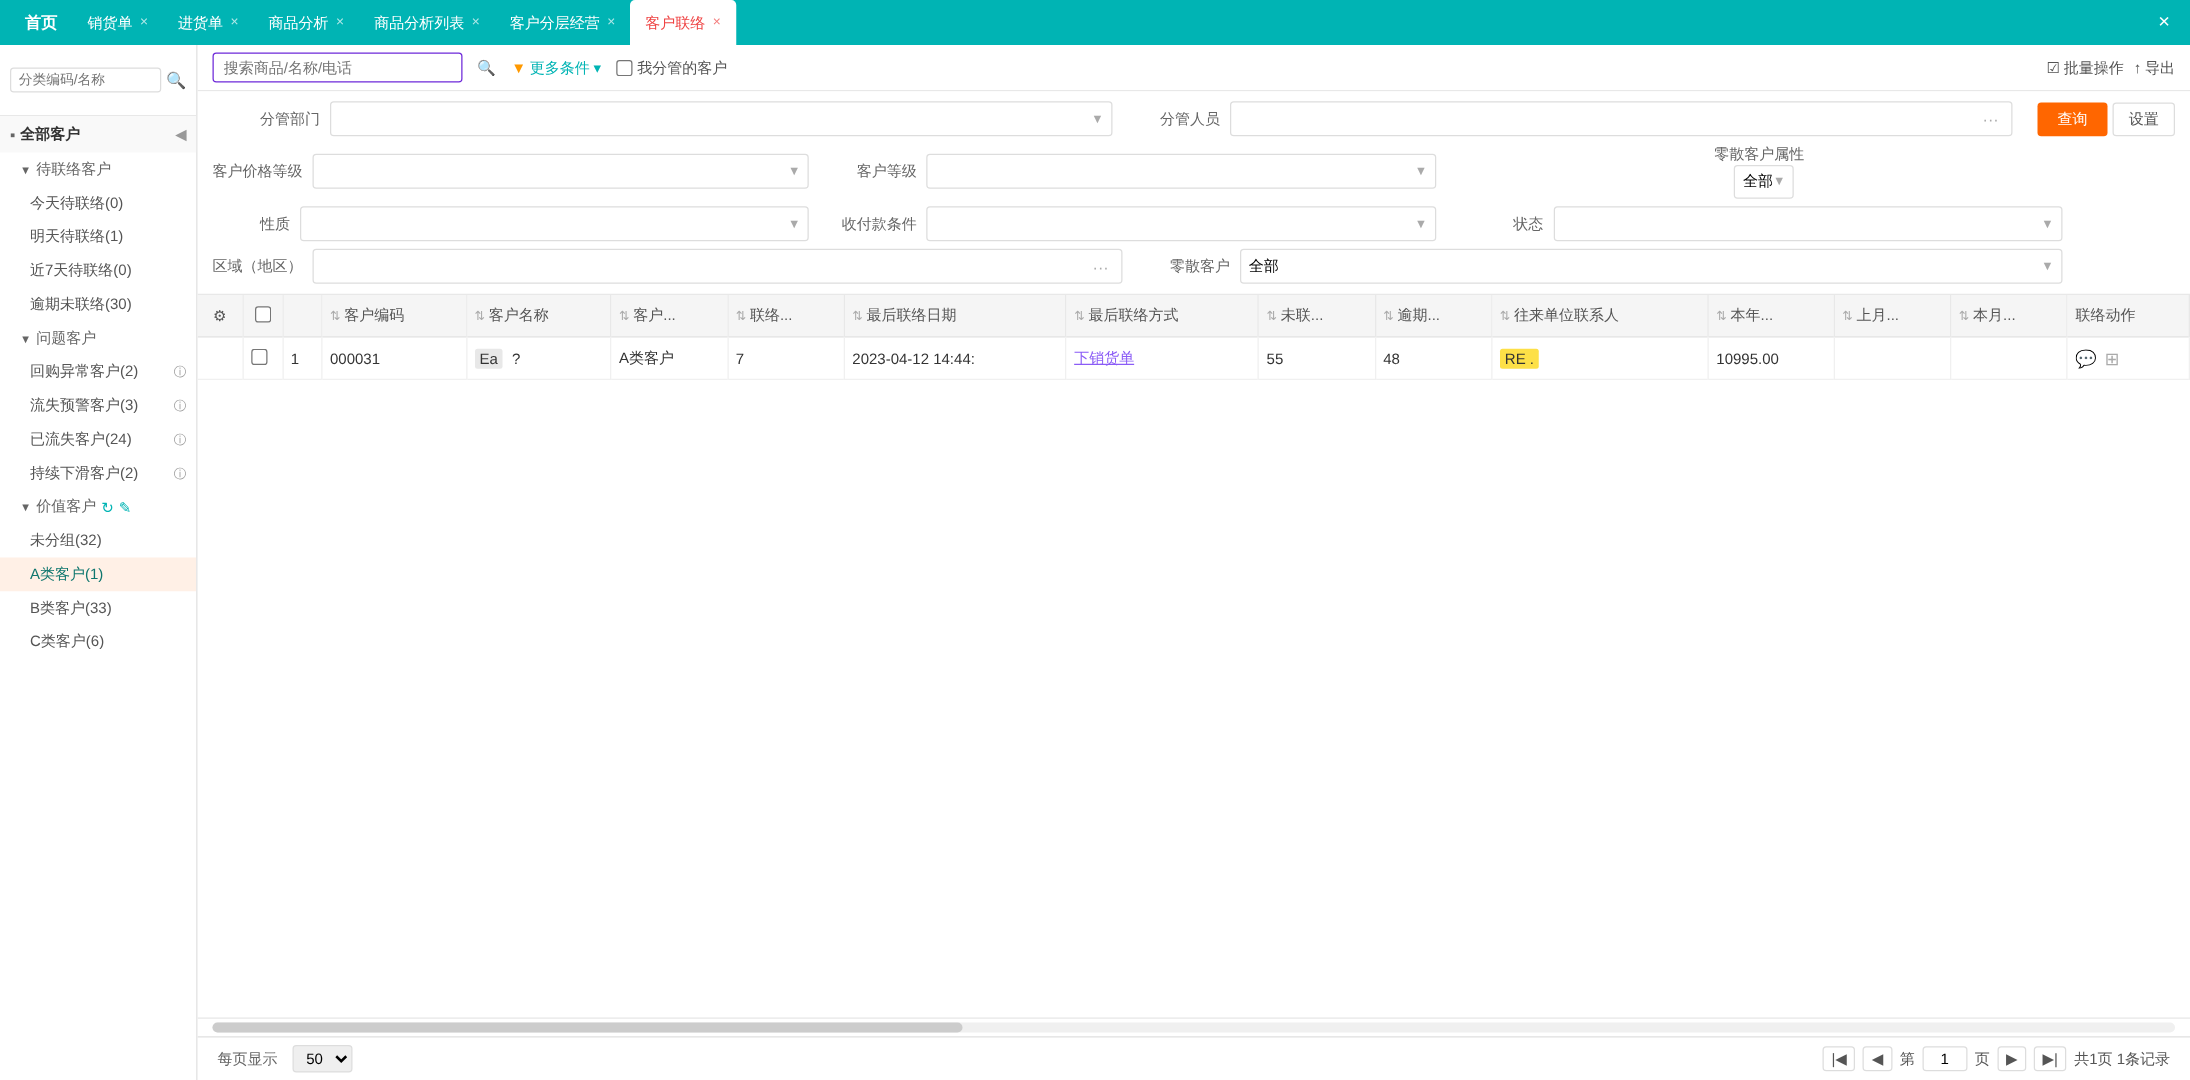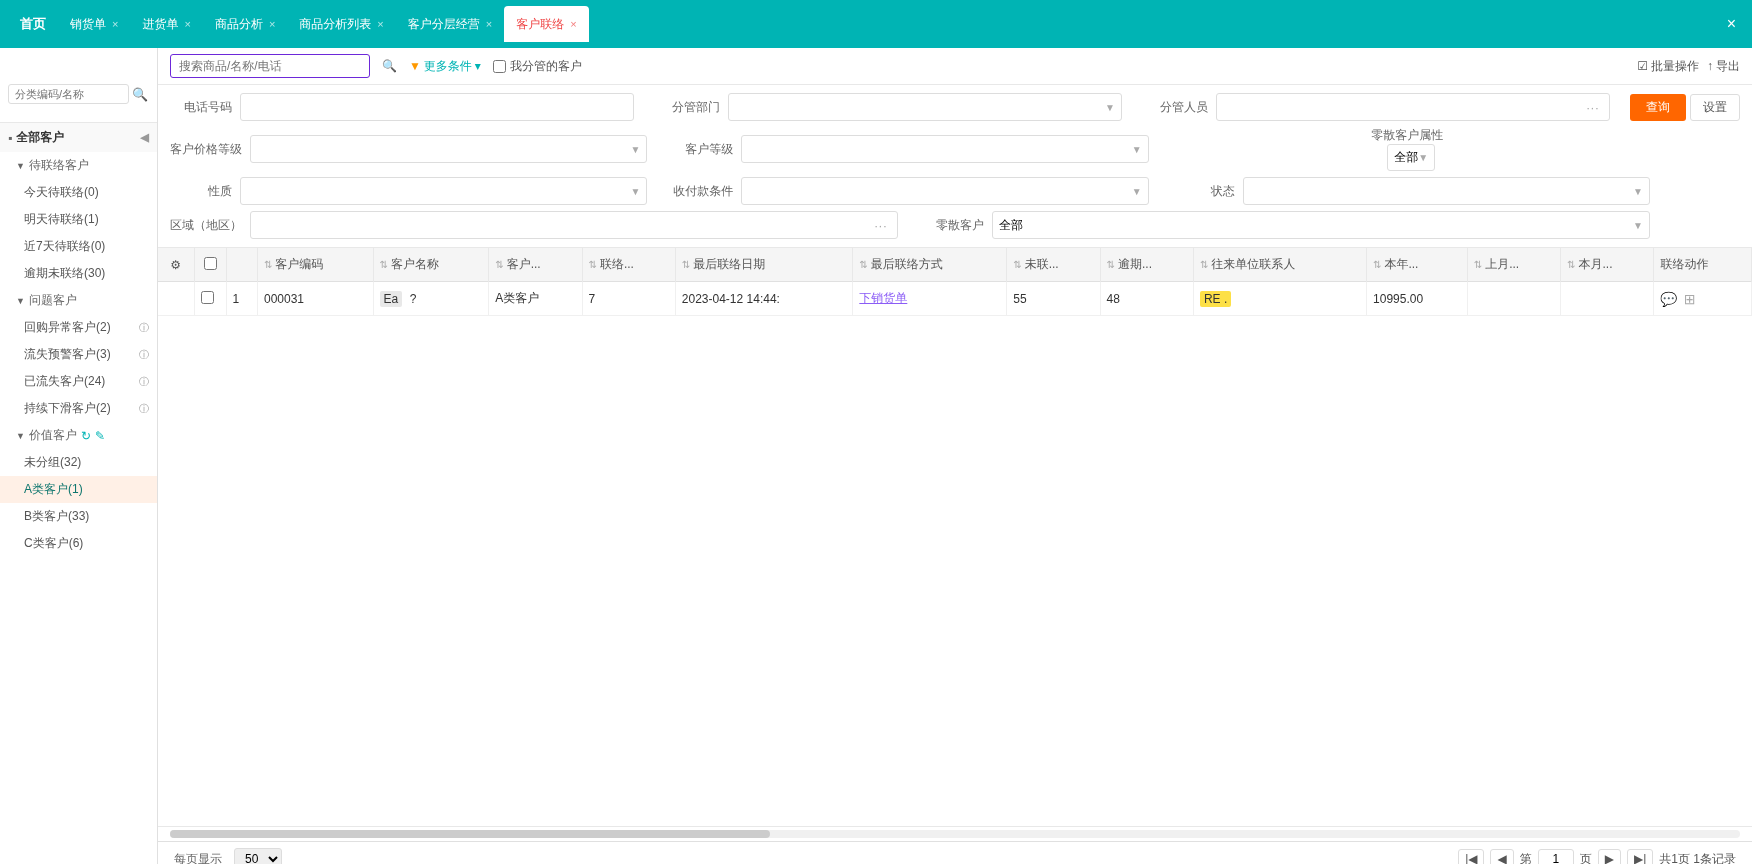--- a/index.html
+++ b/index.html
@@ -1,21 +1,21 @@
 <!DOCTYPE html>
 <html><head>
   <meta charset="utf-8">
   <style>
     * { box-sizing: border-box; margin: 0; padding: 0; font-family: 'Microsoft YaHei', Arial, sans-serif; font-size: 12px; }
     body { background: #f5f5f5; width: 1752px; height: 864px; overflow: hidden; }
     
     
     .top-nav {
       background: #00b4b4;
-      height: 48px;
+      height: 36px;
       display: flex;
       align-items: center;
       padding: 0 8px;
       color: white;
     }
     .nav-tab {
       padding: 0 12px;
       height: 36px;
       display: flex;
       align-items: center;
@@ -57,21 +57,20 @@
       border-right: 1px solid #e0e0e0;
       overflow-y: auto;
       flex-shrink: 0;
     }
     .sidebar-search {
       padding: 18px 8px;
       border-bottom: 1px solid #e8e8e8;
       display: flex;
       align-items: center;
       gap: 4px;
-      margin-top: 18px;
     }
     .sidebar-search input {
       border: 1px solid #ddd;
       border-radius: 3px;
       padding: 3px 6px;
       width: 100%;
       font-size: 11px;
       outline: none;
       color: #999;
     }
@@ -462,24 +461,20 @@
         <div class="export-btn">
           <span>↑</span>
           <span>导出</span>
         </div>
       </div>
     </div>
 
     <div class="advanced-filters">
 
       <div class="filter-row">
-        <div class="filter-field">
-          <span class="filter-label">电话号码</span>
-          <input class="filter-input" type="text" style="">
-        </div>
         <div class="filter-field" style="margin-left:24px;">
           <span class="filter-label">分管部门</span>
           <div class="filter-select">
             <span></span>
             <span class="chevron">▼</span>
           </div>
         </div>
         <div class="filter-field" style="margin-left:24px;">
           <span class="filter-label">分管人员</span>
           <div class="filter-select">

